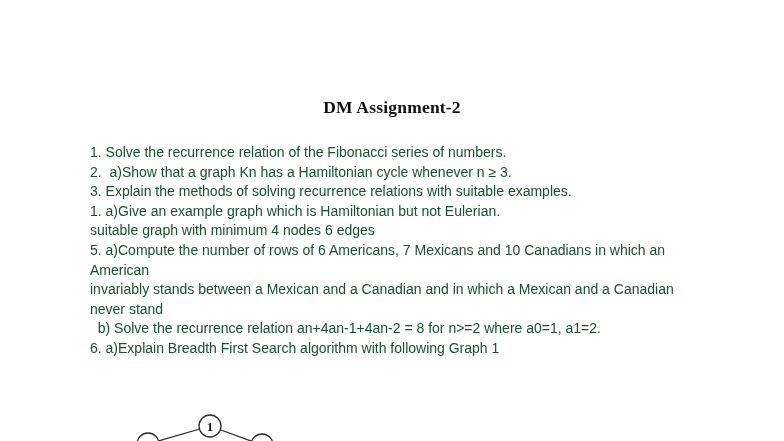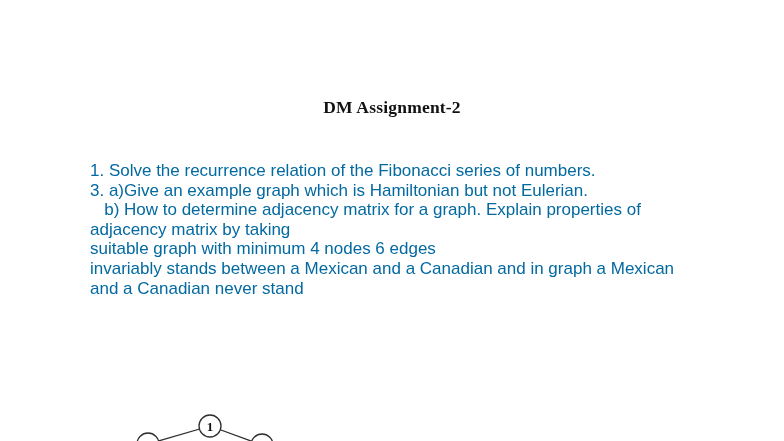--- a/index.html
+++ b/index.html
@@ -25,24 +25,24 @@
     margin: 0;
     padding-top: 97px;
     text-align: center;
     font-family: "Liberation Serif", serif;
     font-weight: bold;
     font-size: 17.5px;
     letter-spacing: 0.2px;
     color: #111111;
   }
   .doc-body {
-    margin: 43px 90px 0 90px;
-    font-size: 17px;
+    margin: 25px 90px 0 90px;
+    font-size: 14px;
     line-height: 19.6px;
-    color: #0369a1;
+    color: #14532d;
   }
   .doc-line {
     white-space: pre-wrap;
   }
   .graph-figure {
     position: absolute;
     left: 130px;
     top: 382px;
     width: 170px;
     height: 70px;
@@ -69,24 +69,28 @@
 </style>
 </head>
 <body>
 
 <div class="page">
 
   <h1 class="doc-title">DM Assignment-2</h1>
 
   <div class="doc-body">
     <div class="doc-line">1. Solve the recurrence relation of the Fibonacci series of numbers.</div>
-    <div class="doc-line">3. a)Give an example graph which is Hamiltonian but not Eulerian.</div>
-    <div class="doc-line">   b) How to determine adjacency matrix for a graph. Explain properties of adjacency matrix by taking</div>
+    <div class="doc-line">2.  a)Show that a graph Kn has a Hamiltonian cycle whenever n ≥ 3.</div>
+    <div class="doc-line">3. Explain the methods of solving recurrence relations with suitable examples.</div>
+    <div class="doc-line">1. a)Give an example graph which is Hamiltonian but not Eulerian.</div>
     <div class="doc-line">suitable graph with minimum 4 nodes 6 edges</div>
-    <div class="doc-line">invariably stands between a Mexican and a Canadian and in graph a Mexican and a Canadian never stand</div>
+    <div class="doc-line">5. a)Compute the number of rows of 6 Americans, 7 Mexicans and 10 Canadians in which an American</div>
+    <div class="doc-line">invariably stands between a Mexican and a Canadian and in which a Mexican and a Canadian never stand</div>
+    <div class="doc-line">  b) Solve the recurrence relation an+4an-1+4an-2 = 8 for n&gt;=2 where a0=1, a1=2.</div>
+    <div class="doc-line">6. a)Explain Breadth First Search algorithm with following Graph 1</div>
   </div>
 
   <div class="graph-figure">
     <svg width="170" height="70" viewBox="0 0 170 70">
       <line class="graph-edge" x1="80" y1="44" x2="18" y2="62"></line>
       <line class="graph-edge" x1="80" y1="44" x2="132" y2="63"></line>
 
       <circle class="graph-node-circle" cx="80" cy="44" r="11"></circle>
       <circle class="graph-node-circle" cx="18" cy="62" r="11"></circle>
       <circle class="graph-node-circle" cx="132" cy="63" r="11"></circle>

